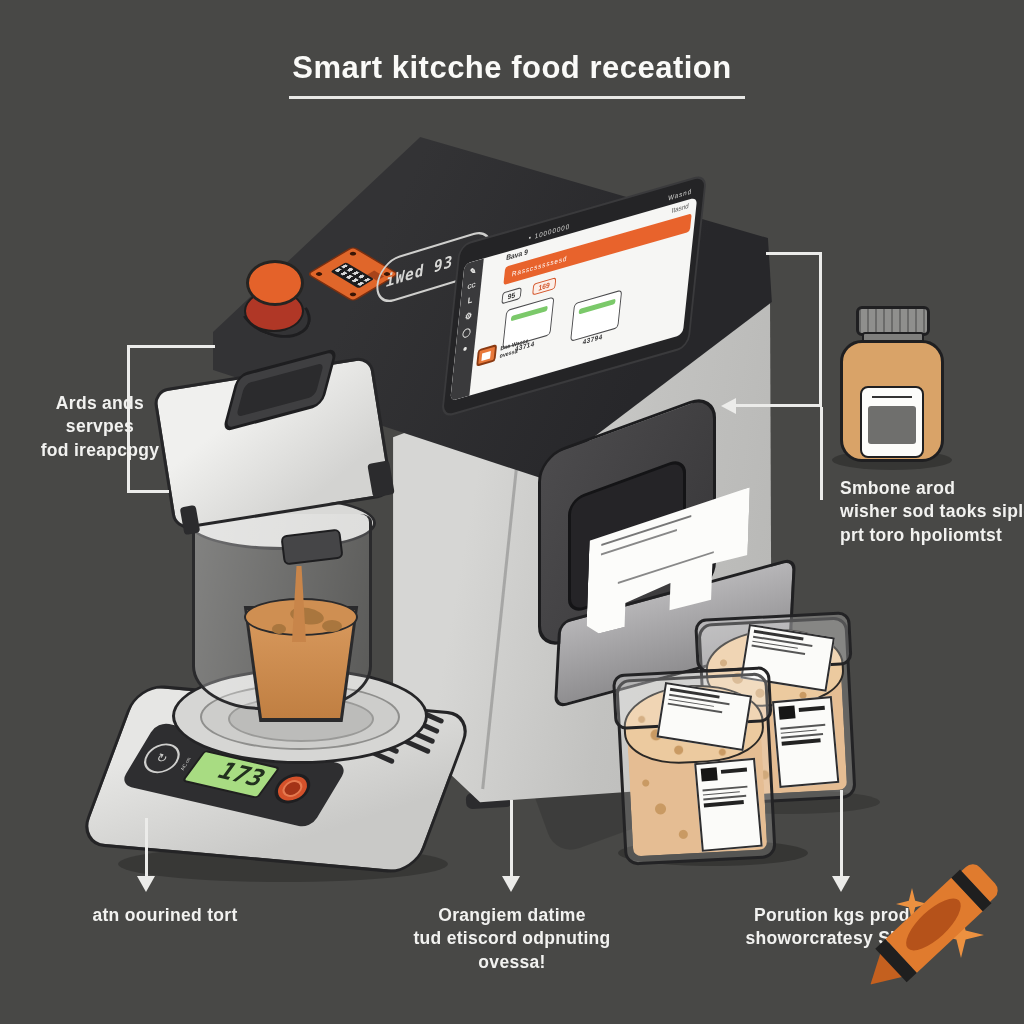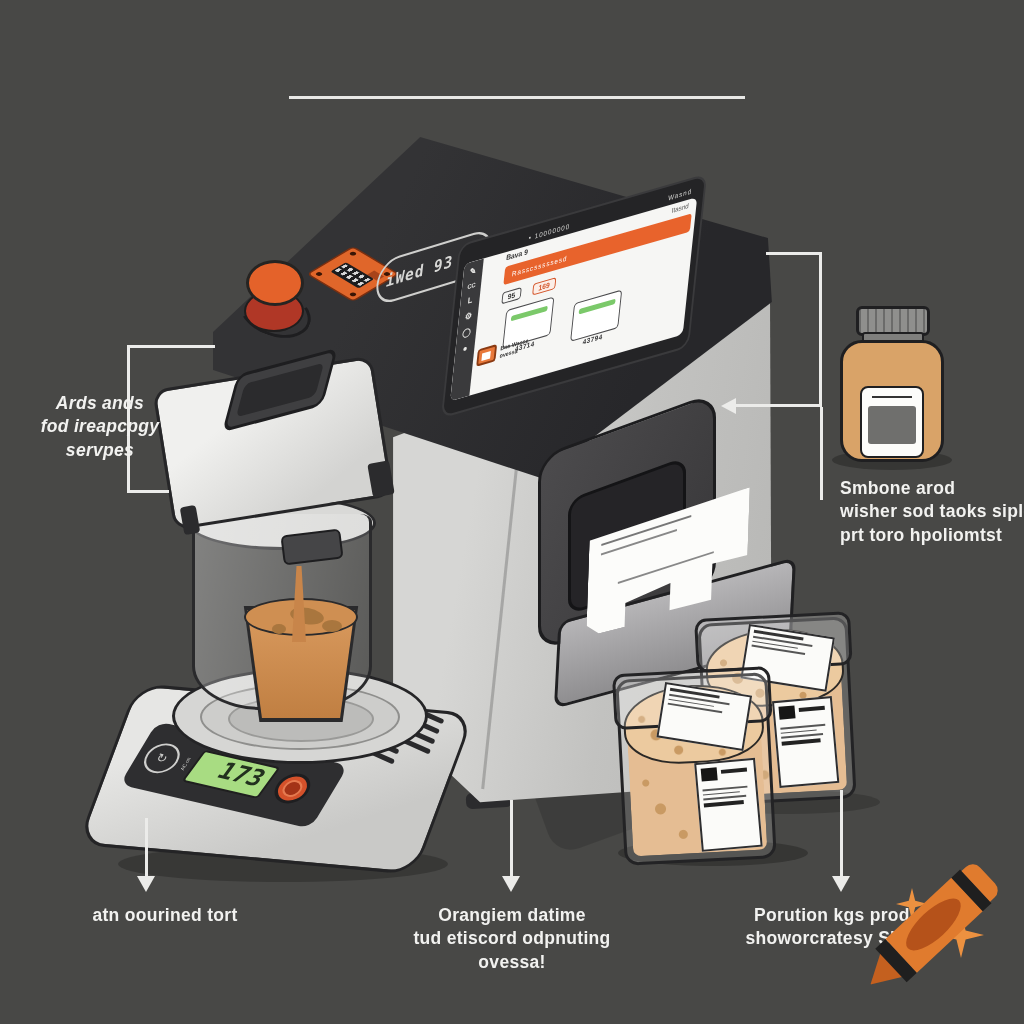--- a/index.html
+++ b/index.html
@@ -30,20 +30,21 @@
      radial-gradient(circle at 38% 84%, #c99a63 0 4px, transparent 5px),
      radial-gradient(circle at 70% 90%, #c99a63 0 3px, transparent 4px),
      radial-gradient(circle at 12% 40%, #c99a63 0 3px, transparent 4px);}
   .star{clip-path:polygon(50% 0%,60% 40%,100% 50%,60% 60%,50% 100%,40% 60%,0% 50%,40% 40%);background:#ec9140;}
 </style>
 </head>
 <body>
 
 <div class="stage">
 
+  <div class="a" style="left:0;top:50px;width:1024px;text-align:center;color:#fafaf8;font-size:31px;font-weight:bold;letter-spacing:.5px;">Smart kitcche food receation</div>
   <div class="a" style="left:289px;top:96px;width:456px;height:3px;background:#e8e8e6;"></div>
 
   <div class="a" style="left:520px;top:650px;width:300px;height:160px;background:rgba(0,0,0,.14);transform:rotate(-20deg);border-radius:24px;"></div>
   <div class="a ellipse" style="left:118px;top:846px;width:330px;height:36px;background:rgba(0,0,0,.22);"></div>
   <div class="a ellipse" style="left:832px;top:450px;width:120px;height:20px;background:rgba(0,0,0,.25);"></div>
   <div class="a ellipse" style="left:618px;top:840px;width:190px;height:26px;background:rgba(0,0,0,.25);"></div>
   <div class="a ellipse" style="left:700px;top:790px;width:180px;height:24px;background:rgba(0,0,0,.18);"></div>
 
   <div class="a" style="left:466px;top:792px;width:46px;height:16px;background:#2b2b2d;border-radius:6px;transform:rotate(-3deg);"></div>
   <div class="a" style="left:686px;top:776px;width:46px;height:16px;background:#2b2b2d;border-radius:6px;transform:rotate(-3deg);"></div>
@@ -237,24 +238,24 @@
   <div class="a arrowhead-left" style="left:721px;top:398px;"></div>
   <div class="a wline" style="left:820px;top:407px;width:3px;height:93px;"></div>
 
   <div class="a wline" style="left:145px;top:818px;width:3px;height:60px;"></div>
   <div class="a arrowhead-down" style="left:137px;top:876px;"></div>
   <div class="a wline" style="left:510px;top:800px;width:3px;height:78px;"></div>
   <div class="a arrowhead-down" style="left:502px;top:876px;"></div>
   <div class="a wline" style="left:840px;top:790px;width:3px;height:88px;"></div>
   <div class="a arrowhead-down" style="left:832px;top:876px;"></div>
 
-  <div class="a callout" style="left:0px;top:392px;width:200px;text-align:center;font-style:italic;">
+  <div class="a callout" style="left:0px;top:392px;width:200px;text-align:center;">
     <div>Ards ands</div>
+    <div>servpes</div>
     <div>fod ireapcpgy</div>
-    <div>servpes</div>
   </div>
   <div class="a callout" style="left:840px;top:477px;">
     <div>Smbone arod</div>
     <div>wisher sod taoks siple</div>
     <div>prt toro hpoliomtst</div>
   </div>
   <div class="a callout" style="left:35px;top:904px;width:260px;text-align:center;">
     <div>atn oourined tort</div>
   </div>
   <div class="a callout" style="left:382px;top:904px;width:260px;text-align:center;">

